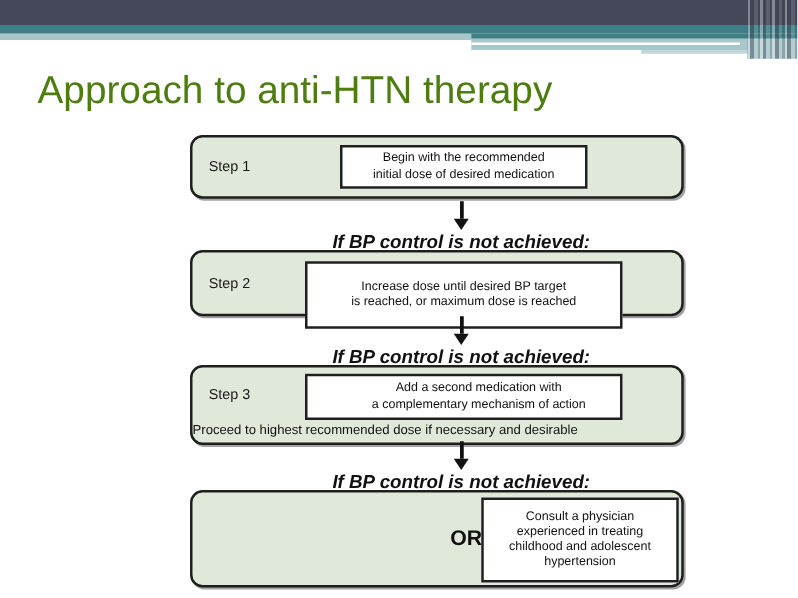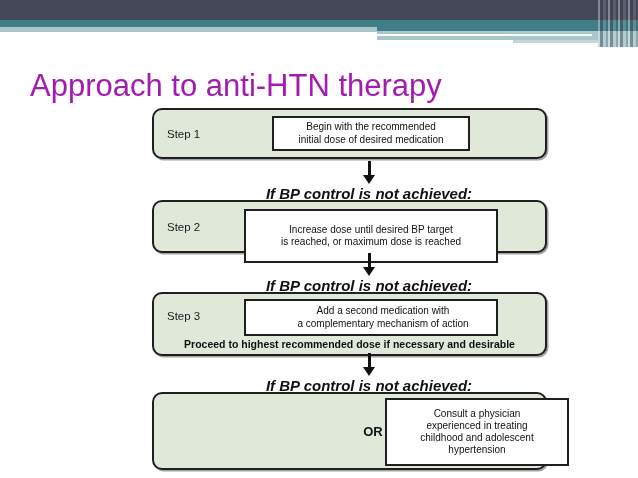--- a/index.html
+++ b/index.html
@@ -21,22 +21,22 @@
   .stripes{
     left:598px;top:0;width:40px;height:47px;
     background:repeating-linear-gradient(90deg,
       rgba(255,255,255,0.35) 0 2px,
       rgba(60,64,80,0.45) 2px 5px,
       rgba(255,255,255,0.12) 5px 8px,
       rgba(60,64,80,0.25) 8px 10px);
   }
   
   .title{
-    position:absolute;left:30px;top:68px;width:560px;
-    font-size:31px;color:#a21caf;letter-spacing:0px;
+    position:absolute;left:30px;top:54px;width:560px;
+    font-size:31px;color:#4d7c0f;letter-spacing:0px;
   }
   
   .flow{position:absolute;left:152px;top:108px;width:395px;height:364px;}
   .stepbox{
     position:absolute;left:0;width:395px;box-sizing:border-box;
     background:#dfe8d9;border:2.5px solid #1f1f1f;border-radius:10px;
     box-shadow:1.5px 1.5px 0 rgba(50,50,50,0.45);
   }
   .s1{top:0;height:51px;}
   .s2{top:92px;height:53px;}
@@ -52,29 +52,29 @@
     position:absolute;box-sizing:border-box;background:#ffffff;
     border:2px solid #1f1f1f;
     display:flex;align-items:center;justify-content:center;
     text-align:center;font-size:10px;line-height:1.22;color:#111;
     white-space:pre-line;padding:2px 4px;
   }
   .w1{left:118px;top:6px;width:198px;height:35px;}
   .w2{left:90px;top:7px;width:254px;height:54px;}
   .w3{left:90px;top:5px;width:254px;height:37px;padding-left:28px;}
   .w4a{left:60px;top:11px;width:139px;height:55px;}
-  .w4b{left:231px;top:4px;width:184px;height:68px;}
+  .w4b{left:231px;top:4px;width:158px;height:68px;}
   .note{
-    position:absolute;left:0;right:0;bottom:4px;text-align:center;
-    font-size:10.5px;font-weight:bold;color:#111;
+    position:absolute;left:0;right:0;bottom:4px;text-align:left;
+    font-size:10.5px;font-weight:normal;color:#111;
   }
   .orlabel{
     position:absolute;left:204px;top:0;width:30px;height:100%;
     display:flex;align-items:center;justify-content:center;
-    font-size:13px;font-weight:bold;color:#111;
+    font-size:17px;font-weight:bold;color:#111;
   }
   
   .connector{position:absolute;left:0;width:100%;height:40px;}
   .c1{top:51px;} .c2{top:143px;} .c3{top:243px;}
   .shaft{position:absolute;left:216px;top:2px;width:2.5px;height:14px;background:#111;}
   .head{
     position:absolute;left:211px;top:16px;width:0;height:0;
     border-left:6px solid transparent;border-right:6px solid transparent;
     border-top:9px solid #111;
   }

